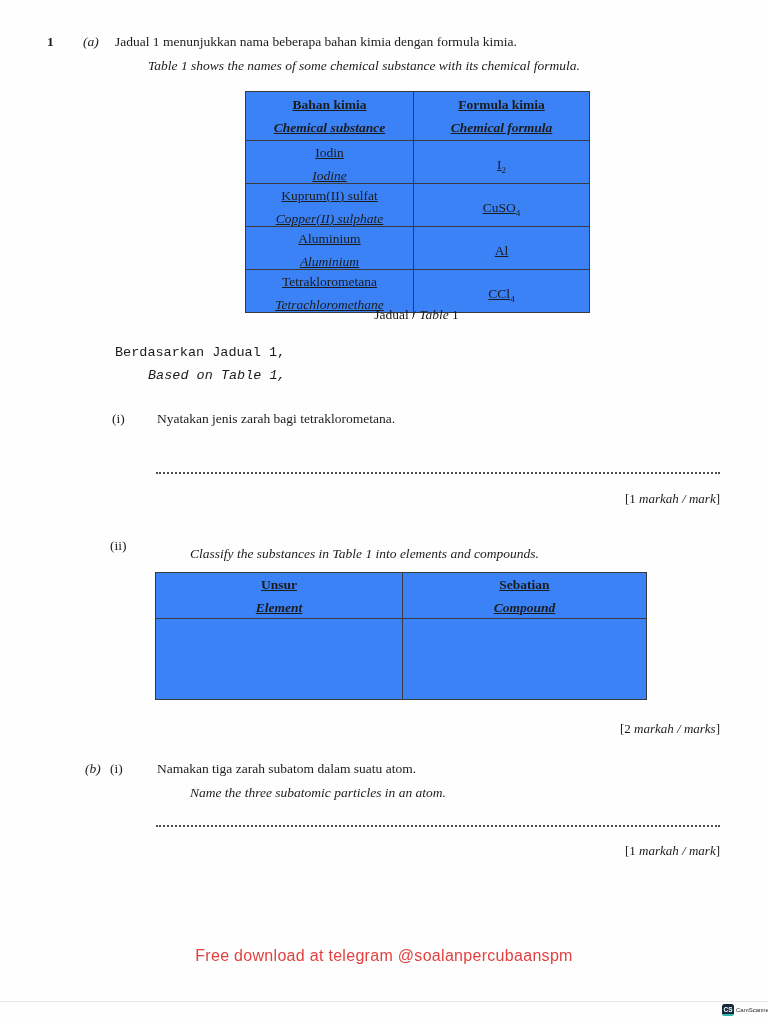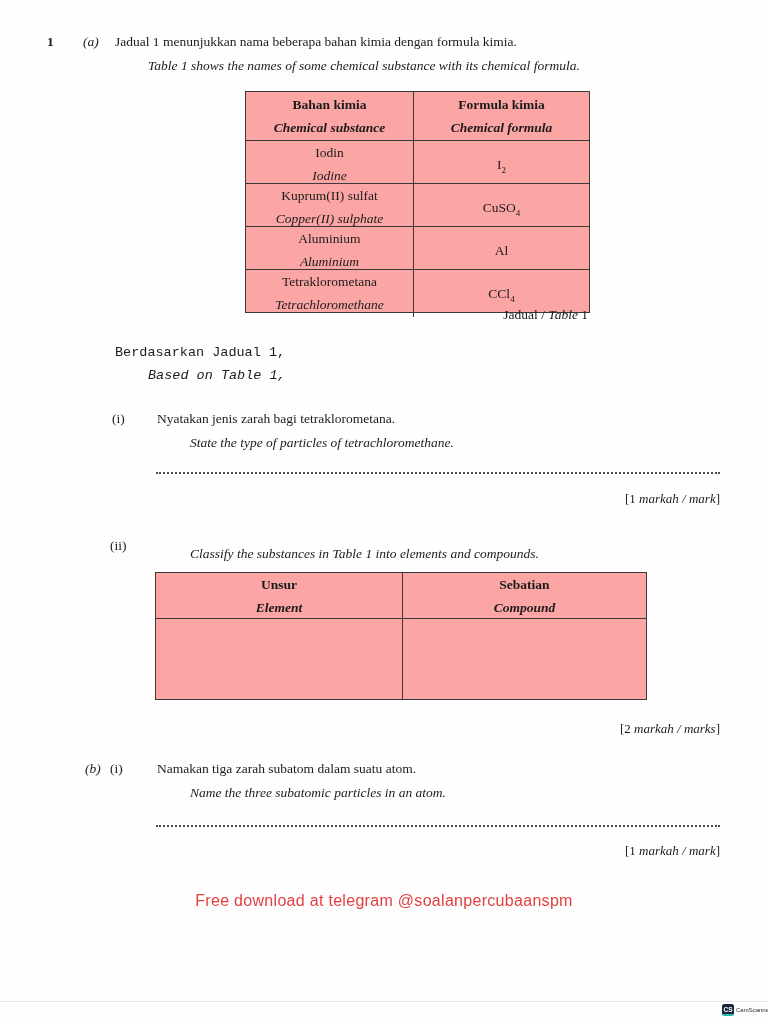--- a/index.html
+++ b/index.html
@@ -8,21 +8,21 @@
     background:#fffefe; color:#1b1b1b;
     font-family:"Liberation Serif", serif; font-size:13.5px;
     overflow:hidden;
   }
   .abs { position:absolute; }
   .it { font-style:italic; }
   .b  { font-weight:bold; }
   .line2 { margin-top:8px;margin-left:33px; }
 
   
-  .doc-table { position:absolute; border:1.2px solid #3a3a3a; background:#fca5a5; }
+  .doc-table { position:absolute; border:1.2px solid #3a3a3a; background:#3b82f6;text-decoration:underline; }
   .trow { display:grid; border-bottom:1.2px solid #3a3a3a; }
   .trow:last-child { border-bottom:none; }
   .tcell { border-right:1.2px solid #3a3a3a; text-align:center;
            display:flex; flex-direction:column; justify-content:center; gap:7px;
            padding:4px 2px; box-sizing:border-box; }
   .tcell:last-child { border-right:none; }
   #table1 { left:245px; top:91px; width:343px; }
   #table1 .trow { grid-template-columns:168px 1fr; }
   #table1 .hdr { height:48px; }
   #table1 .drow { height:42px; }
@@ -31,21 +31,21 @@
   #table2 .hdr { height:45px; }
   #table2 .body { height:80px; }
   sub { font-size:9px; line-height:0; }
 
   
   .answer-line { position:absolute; left:156px; width:564px; height:0;
                  border-bottom:2px dotted #4d4d4d; }
 
   .marks { position:absolute; right:48px; text-align:center; font-size:13px; }
 
-  #promo { position:absolute; left:0; top:892px; width:100%; text-align:center;
+  #promo { position:absolute; left:0; top:947px; width:100%; text-align:center;
            font-family:"Liberation Sans", sans-serif; font-size:16px; letter-spacing:.3px; }
 
   #page-edge { position:absolute; left:0; top:1001px; width:100%; height:0;
                border-top:1px solid #e6e6ea; }
 
   #scan-logo { position:absolute; left:722px; top:1004px; display:flex; align-items:center; gap:2px; }
   #cs-badge { width:12px; height:12px; background:#16273b; border-radius:2.5px;
               border-bottom:2px solid #2ab9a9; box-sizing:border-box;
               color:#fff; font-family:"Liberation Sans", sans-serif; font-size:6.5px; font-weight:bold;
               display:flex; align-items:center; justify-content:center; }
@@ -104,33 +104,32 @@
     <div class="trow drow">
       <div class="tcell">
         <span>Tetraklorometana</span>
         <span class="it">Tetrachloromethane</span>
       </div>
       <div class="tcell">
         <span><span>CCl</span><sub>4</sub></span>
       </div>
     </div>
   </div>
-  <div class="abs" style="left:245px; top:307px; width:343px; text-align:right;">
+  <div class="abs" style="left:245px; top:307px; width:343px; text-align:center;">
     <span>Jadual / </span><i>Table</i> <span>1</span>
   </div>
 
   <div class="abs" style="left:115px; top:345px;font-family:Liberation Mono, monospace;">
     <div>Berdasarkan Jadual 1,</div>
     <div class="it line2">Based on Table 1,</div>
   </div>
 
   <div class="abs" style="left:112px; top:411px;">(i)</div>
   <div class="abs" style="left:157px; top:411px; width:575px;">
     <div>Nyatakan jenis zarah bagi tetraklorometana.</div>
-    <div class="it line2">State the type of particles of tetrachloromethane.</div>
   </div>
   <div class="answer-line" style="top:472px;"></div>
   <div class="marks" style="top:491px;">
     <span>[1</span> <i>markah / mark</i><span>]</span>
   </div>
 
   <div class="abs" style="left:110px; top:538px;">(ii)</div>
   <div class="abs" style="left:157px; top:538px; width:575px;">
     <div class="it line2">Classify the substances in Table 1 into elements and compounds.</div>
   </div>

